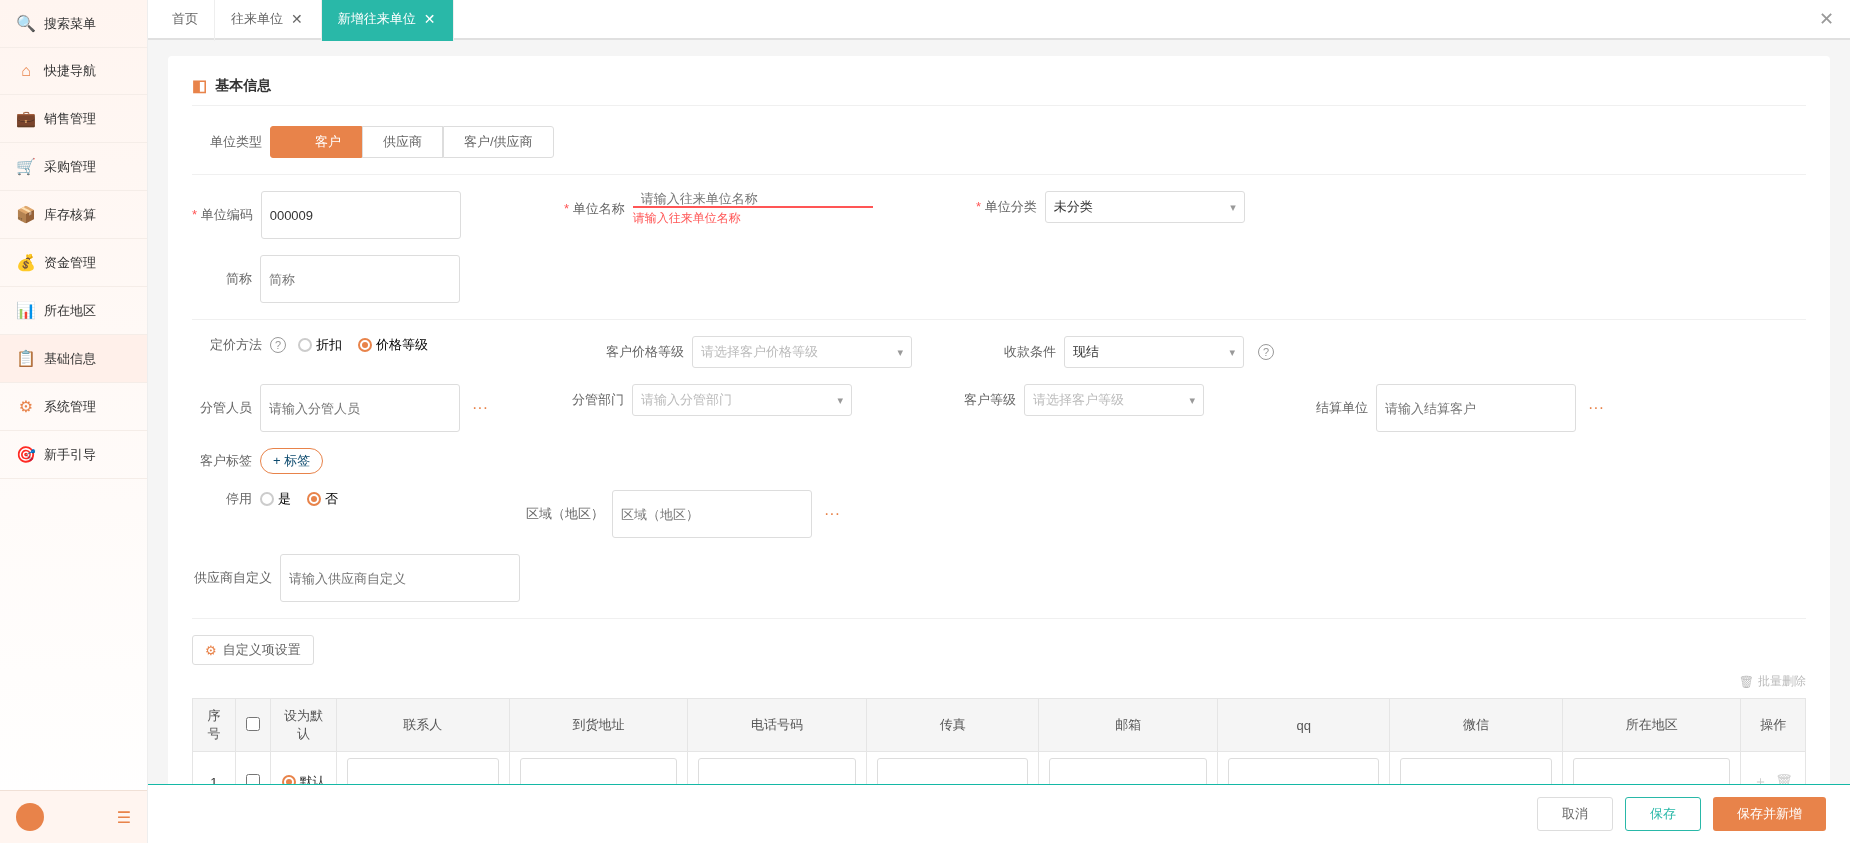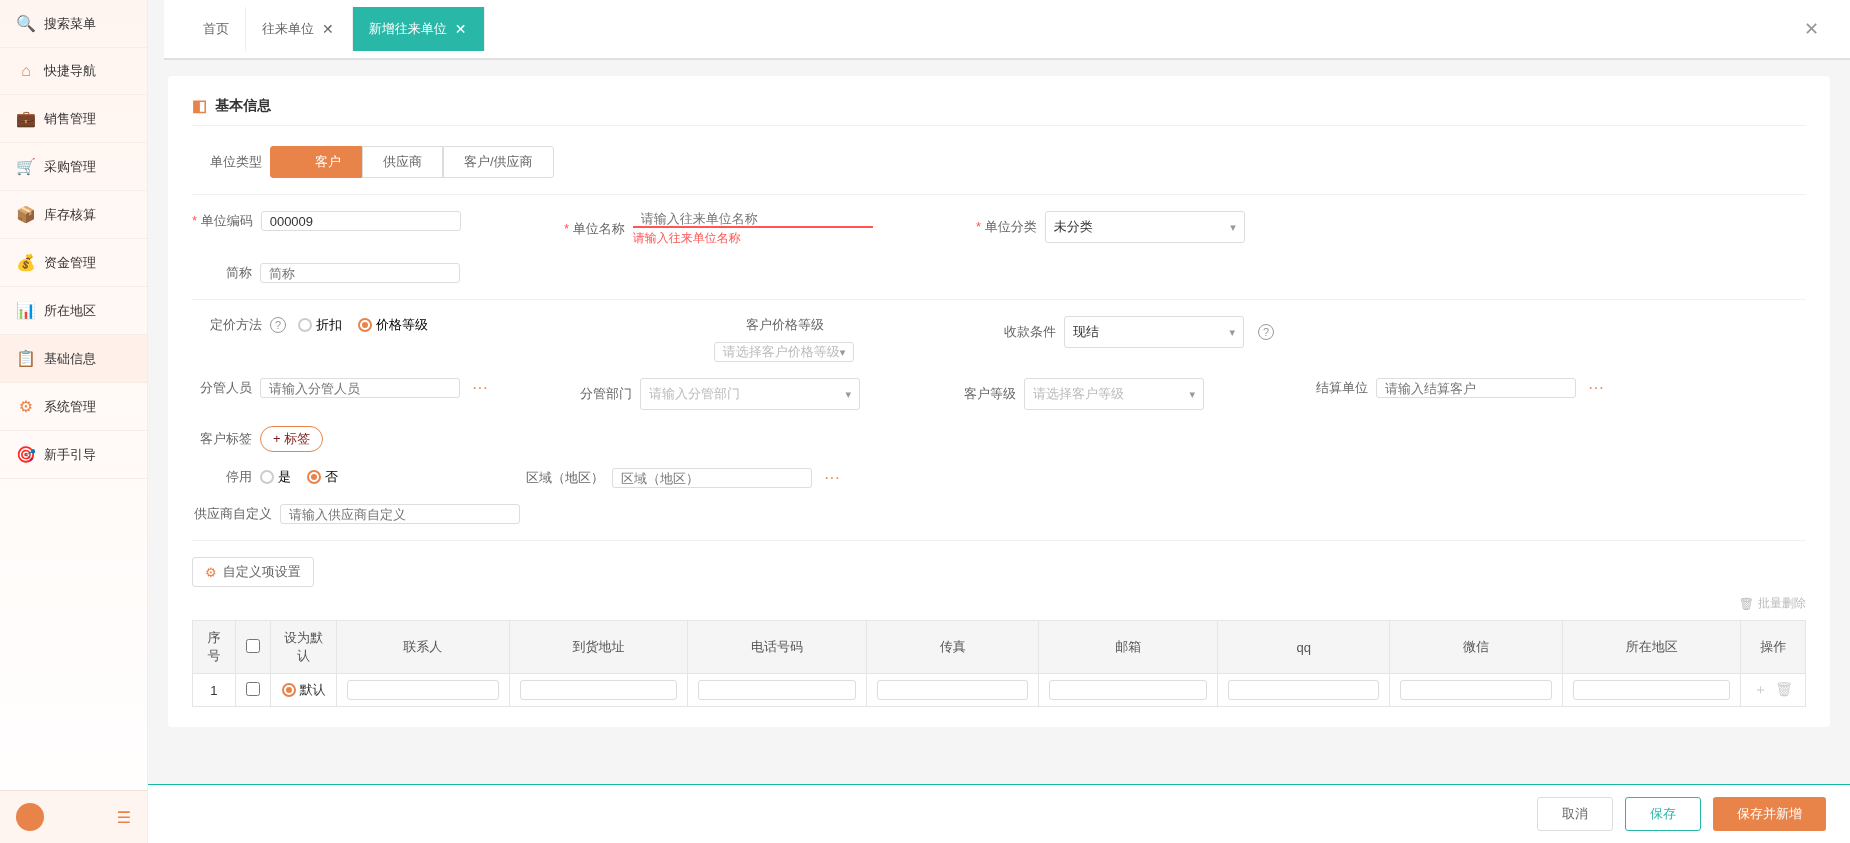--- a/index.html
+++ b/index.html
@@ -39,24 +39,23 @@
 
     
     .main { flex: 1; display: flex; flex-direction: column; overflow: hidden; }
 
     
     .tab-bar {
       display: flex;
       align-items: center;
       background: #fff;
       border-bottom: 2px solid #e0e0e0;
-      height: 60px;
-      padding: 0 23px;
+      height: 40px;
+      padding: 0 8px;
       position: relative;
-      margin-left: 16px;
     }
     .tab {
       display: flex;
       align-items: center;
       gap: 6px;
       padding: 0 16px;
       height: 44px;
       cursor: pointer;
       color: #666;
       font-size: 13px;
@@ -119,21 +118,21 @@
       white-space: nowrap;
       min-width: 70px;
       text-align: right;
     }
     .form-label.required::before {
       content: '* ';
       color: #f55;
     }
     .form-input {
       flex: 1;
-      height: 20px;
+      height: 48px;
       border: 1px solid #ddd;
       border-radius: 3px;
       padding: 0 8px;
       font-size: 13px;
       color: #333;
       outline: none;
       min-width: 0;
     }
     .form-input.error { border-color: #f55; }
     .error-text { color: #f55; font-size: 12px; margin-top: 2px; }
@@ -185,21 +184,21 @@
     .radio-circle.checked::after {
       content: ''; width: 6px; height: 6px;
       background: #e8834a; border-radius: 50%;
     }
 
     
     .tag-btn {
       display: inline-flex; align-items: center; gap: 4px;
       height: 26px; padding: 0 12px;
       border: 1px solid #e8834a; border-radius: 13px;
-      color: #7f1d1d; background: #fff;
+      color: #0c4a6e; background: #fff;
       cursor: pointer; font-size: 13px;
     }
 
     
     .dots-btn { background: none; border: none; cursor: pointer; color: #e8834a; font-size: 16px; padding: 0 4px; }
     .help-icon { width: 16px; height: 16px; border-radius: 50%; border: 1px solid #999; color: #999; font-size: 11px; display: inline-flex; align-items: center; justify-content: center; cursor: pointer; }
 
     
     .custom-settings-btn {
       display: inline-flex; align-items: center; gap: 6px;
@@ -394,21 +393,21 @@
               <div class="radio-circle"></div>
               <span>折扣</span>
             </label>
             <label class="radio-item">
               <div class="radio-circle checked"></div>
               <span>价格等级</span>
             </label>
           </div>
         </div>
 
-        <div class="form-field" style="max-width:360px; margin-right:32px;flex-direction:column;">
+        <div class="form-field" style="max-width:360px; margin-right:32px;">
           <span class="form-label" style="min-width:80px;">客户价格等级</span>
           <div class="form-select" style="max-width:220px;">
             <span class="placeholder">请选择客户价格等级</span>
             <span class="arrow">▾</span>
           </div>
         </div>
 
         <div class="form-field" style="max-width:340px;">
           <span class="form-label" style="min-width:60px;font-family:Liberation Mono, monospace;">收款条件</span>
           <div class="form-select" style="max-width:180px;">
@@ -421,21 +420,21 @@
 
       <div class="form-row">
 
         <div class="form-field" style="max-width:340px; margin-right:32px;">
           <span class="form-label" style="min-width:60px;">分管人员</span>
           <input class="form-input" type="text" placeholder="请输入分管人员" style="max-width: 200px;">
           <button class="dots-btn">···</button>
         </div>
 
         <div class="form-field" style="max-width:360px; margin-right:32px;">
-          <span class="form-label" style="min-width:60px;margin-left:8px;">分管部门</span>
+          <span class="form-label" style="min-width:60px;">分管部门</span>
           <div class="form-select" style="max-width:220px;">
             <span class="placeholder">请输入分管部门</span>
             <span class="arrow">▾</span>
           </div>
         </div>
 
         <div class="form-field" style="max-width:320px; margin-right:32px;">
           <span class="form-label" style="min-width:60px;">客户等级</span>
           <div class="form-select" style="max-width:180px;">
             <span class="placeholder">请选择客户等级</span>

